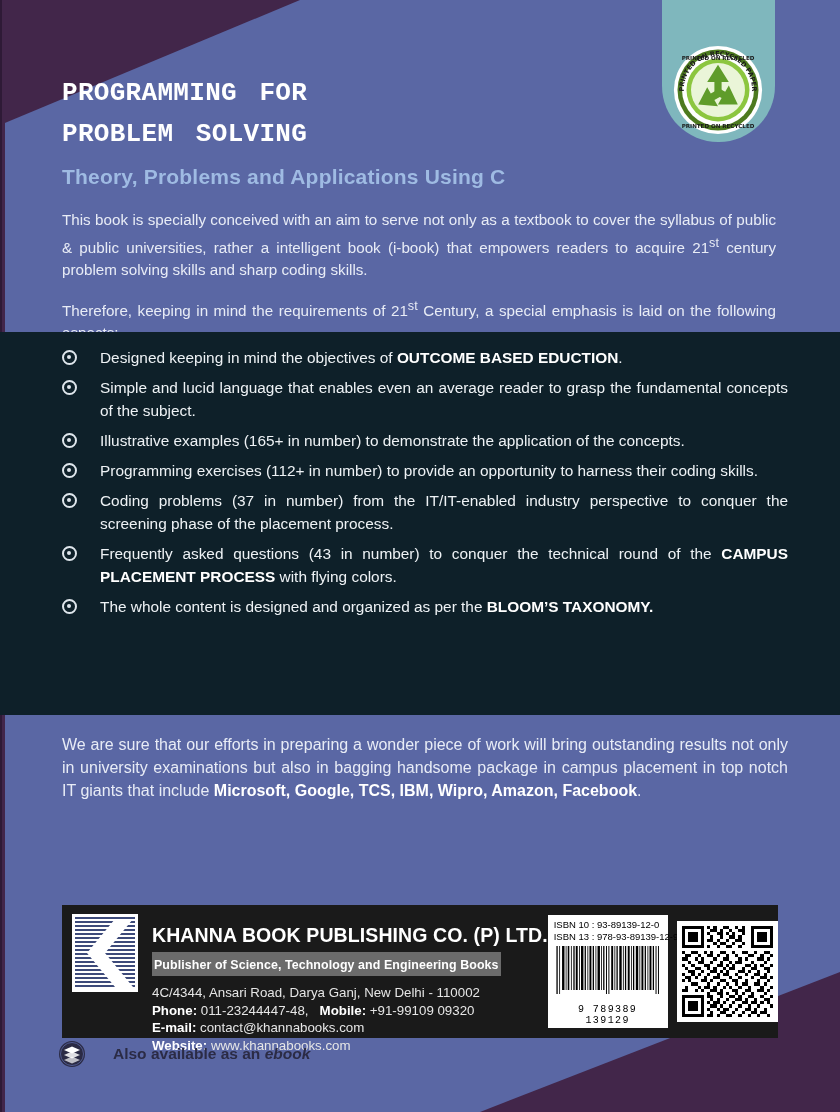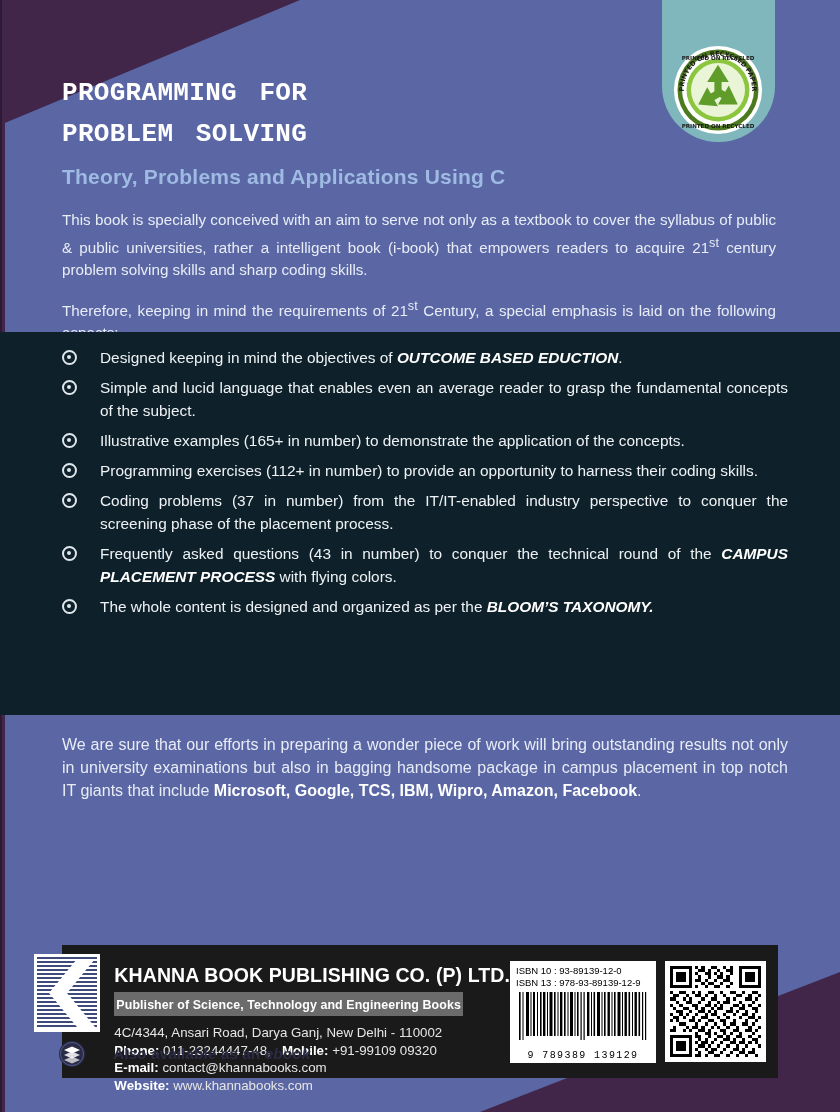--- a/index.html
+++ b/index.html
@@ -140,44 +140,43 @@
     background: #dfe6ec;
     border-radius: 50%;
   }
   .feature-text {
     flex: 1;
     color: #eef2f5;
     font-size: 15.4px;
     line-height: 23px;
     text-align: justify;
   }
-  .feature-text b { font-weight: bold; color: #ffffff; font-style: italic; }
+  .feature-text b { font-weight: bold; color: #ffffff; }
 
   
   .closing {
     position: absolute;
     left: 62px; top: 733px;
     width: 726px;
     color: #e8ecf6;
     font-size: 16px;
     line-height: 23px;
     text-align: justify;
   }
   .closing b { font-weight: bold; color: #ffffff; }
 
   
   .publisher {
     position: absolute;
-    left: 62px; top: 945px;
+    left: 62px; top: 905px;
     width: 716px;
     height: 133px;
     background: #1a1a1a;
     display: flex;
     align-items: stretch;
-    justify-content: flex-end;
   }
   .pub-left {
     display: flex;
     padding: 9px 0 0 10px;
     flex: 0 0 auto;
   }
   .khanna-logo {
     width: 66px; height: 78px;
     background: #ffffff;
     padding: 3px;
@@ -230,21 +229,21 @@
   .pub-right {
     display: flex;
     align-items: center;
     gap: 9px;
     padding: 0 12px 0 0;
     margin-left: auto;
   }
   .isbn-box {
     background: #ffffff;
     padding: 4px 6px 2px 6px;
-    width: 146px;
+    width: 120px;
     box-sizing: border-box;
   }
   .isbn-line {
     color: #000000;
     font-size: 9.5px;
     line-height: 12px;
     white-space: nowrap;
     font-family: "Liberation Sans", sans-serif;
   }
   .barcode {

